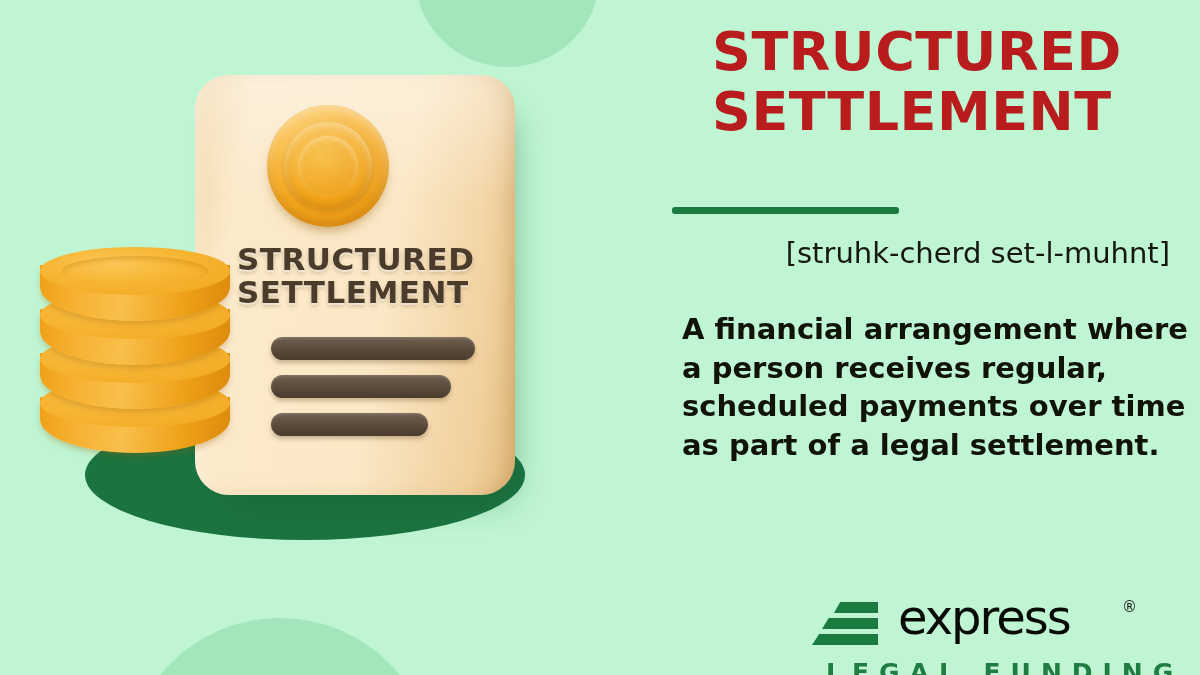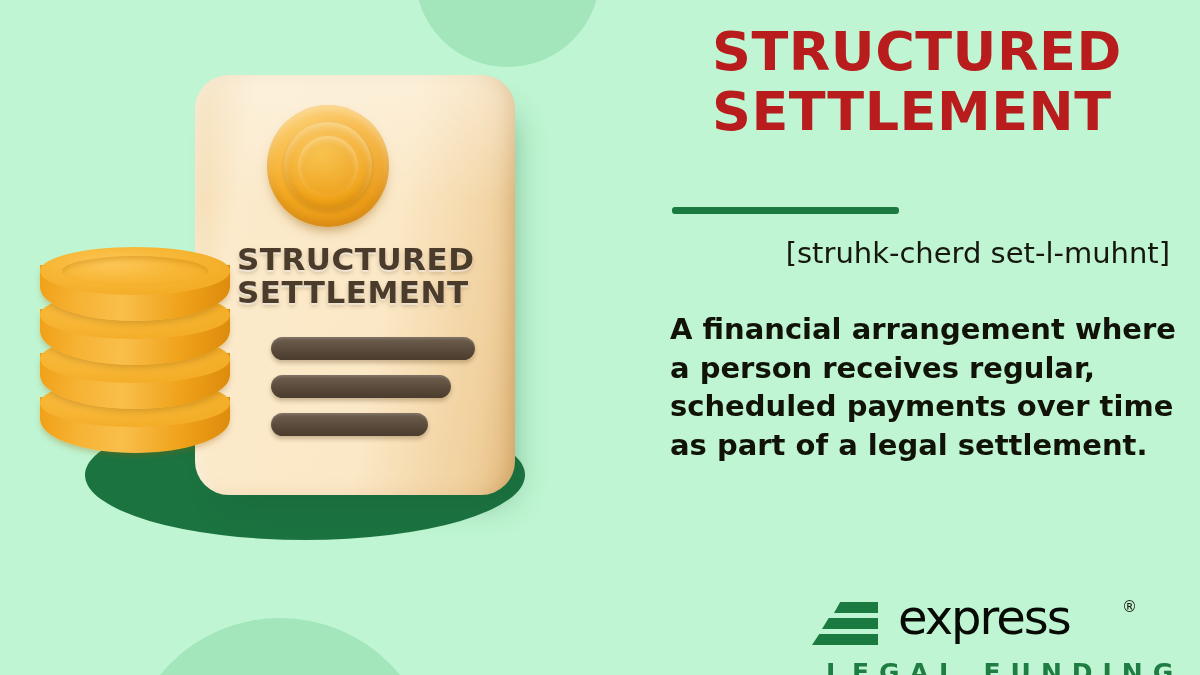--- a/index.html
+++ b/index.html
@@ -179,21 +179,21 @@
     left:0; top:236px;
     width:500px;
     font-family:"DejaVu Sans", sans-serif;
     font-size:29px;
     line-height:1.2;
     color:#16170f;
     text-align:right;
   }
   #definition {
     position:absolute;
-    left:0; top:310px;
+    left:12px; top:310px;
     width:515px;
     font-family:"DejaVu Sans", sans-serif;
     font-weight:bold;
     font-size:29px;
     line-height:1.33;
     color:#111208;
   }
 
   
   #logo {

